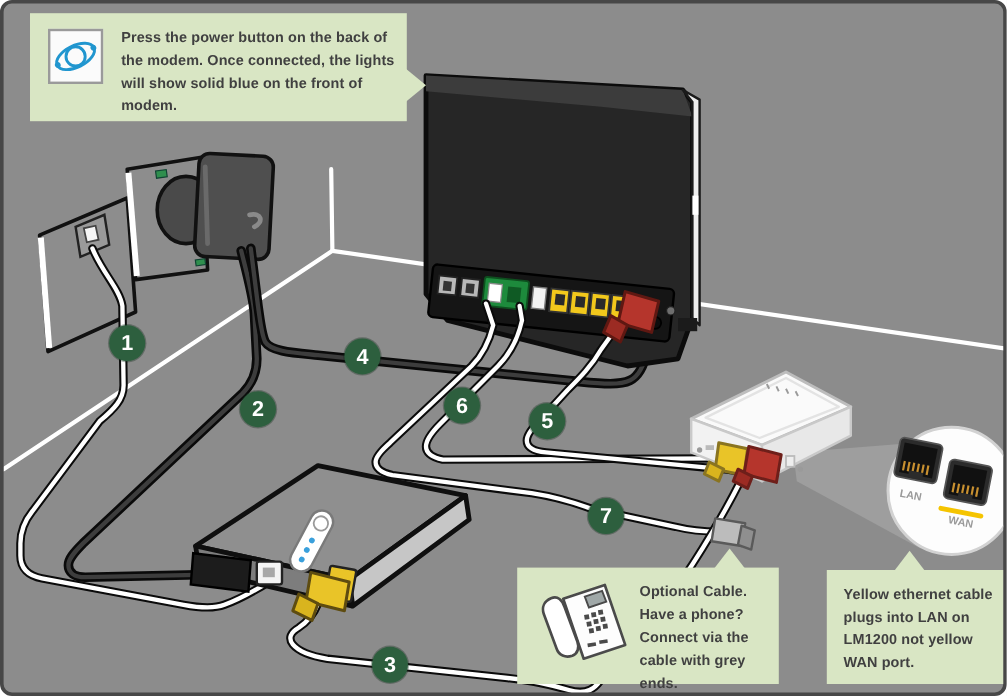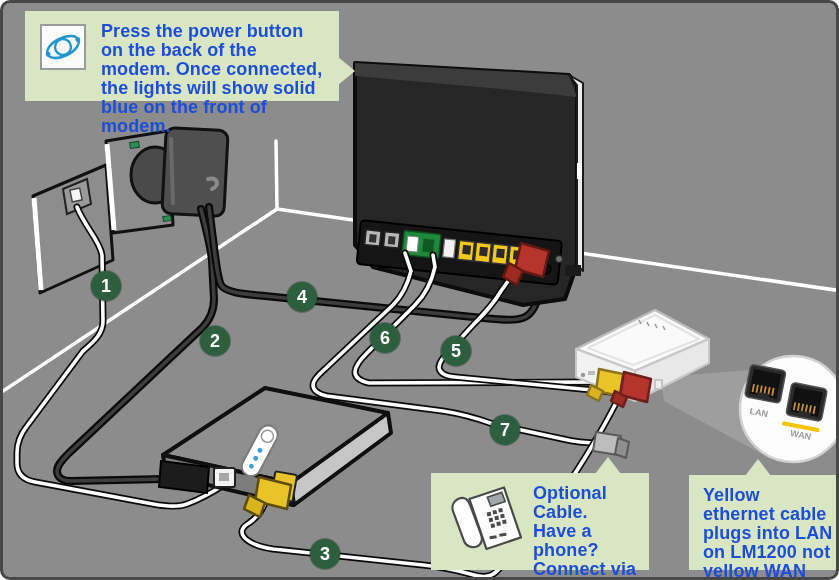--- a/index.html
+++ b/index.html
@@ -3,22 +3,22 @@
 <meta charset="utf-8">
 <style>
   html,body{margin:0;padding:0;background:#ffffff;}
   .stage{
     position:relative;width:839px;height:580px;box-sizing:border-box;
     background:#8c8c8c;border:3px solid #474747;border-radius:10px;overflow:hidden;
     font-family:"Liberation Sans", sans-serif;
   }
   .stage svg{position:absolute;left:0;top:0;}
   .callout{
-    position:absolute;background:#d9e6c4;color:#1d4ed8;
-    font-size:18px;line-height:19px;font-weight:bold;letter-spacing:.1px;
+    position:absolute;background:#d9e6c4;color:#404040;
+    font-size:12px;line-height:19px;font-weight:bold;letter-spacing:.1px;
   }
   .callout .arrow{position:absolute;width:0;height:0;}
   .co-power{left:22px;top:8px;width:314px;height:90px;box-sizing:border-box;padding:11px 10px 10px 76px;}
   .co-power .arrow{right:-16px;top:46px;border-top:14px solid transparent;border-bottom:14px solid transparent;border-left:17px solid #d9e6c4;}
   .icon-box{position:absolute;left:15px;top:13px;width:46px;height:46px;background:#fbfbfb;border:2px solid #9a9a9a;box-sizing:border-box;}
   .co-lm{left:622px;top:172px;width:197px;height:114px;box-sizing:border-box;padding:12px 10px 10px 16px;}
   .co-lm .arrow{bottom:-16px;left:30px;border-left:13px solid transparent;border-right:13px solid transparent;border-top:17px solid #d9e6c4;}
   .co-phone{left:428px;top:470px;width:218px;height:97px;box-sizing:border-box;padding:11px 8px 8px 102px;}
   .co-phone .arrow{top:-16px;right:28px;border-left:13px solid transparent;border-right:13px solid transparent;border-bottom:17px solid #d9e6c4;}
   .co-lan{left:686px;top:472px;width:150px;height:95px;box-sizing:border-box;padding:11px 6px 8px 14px;}

